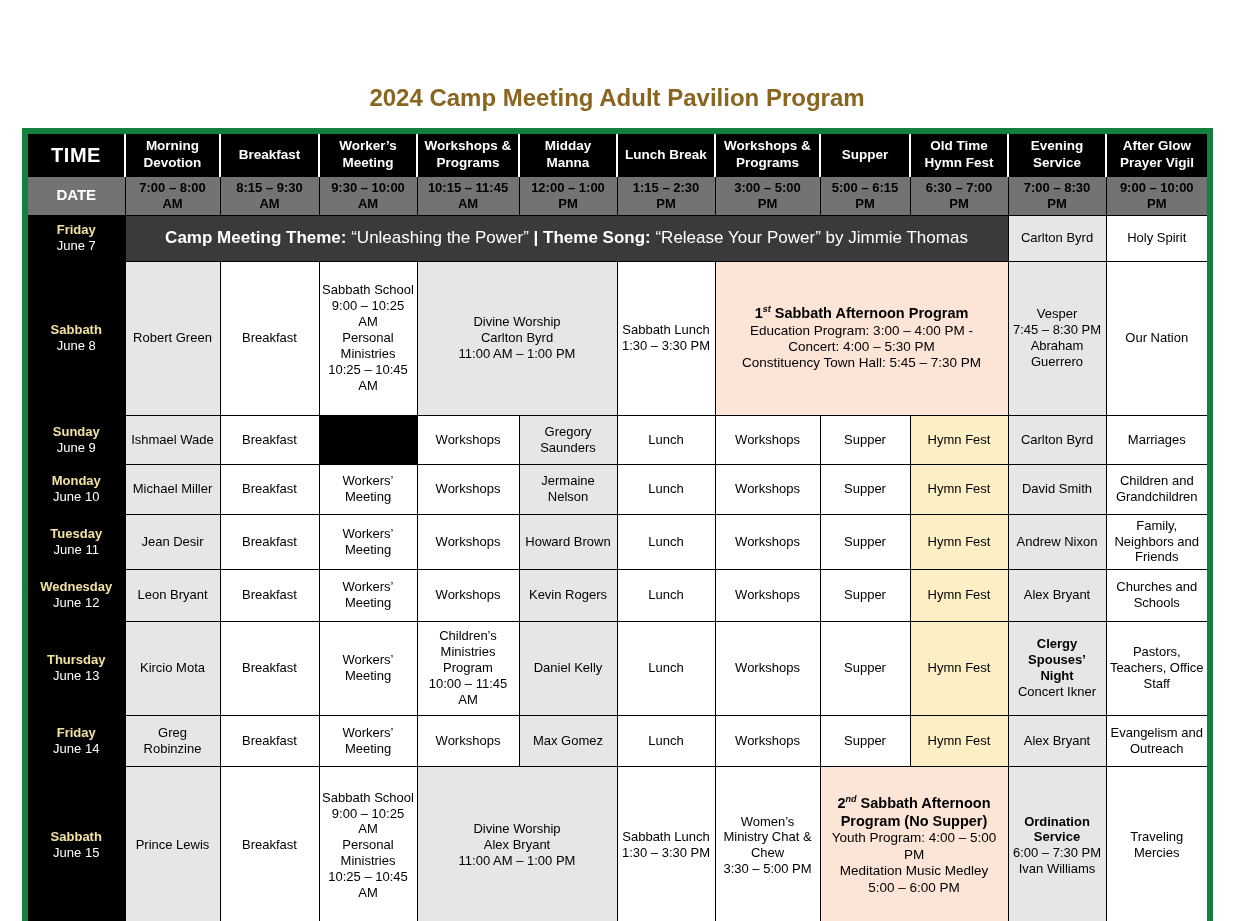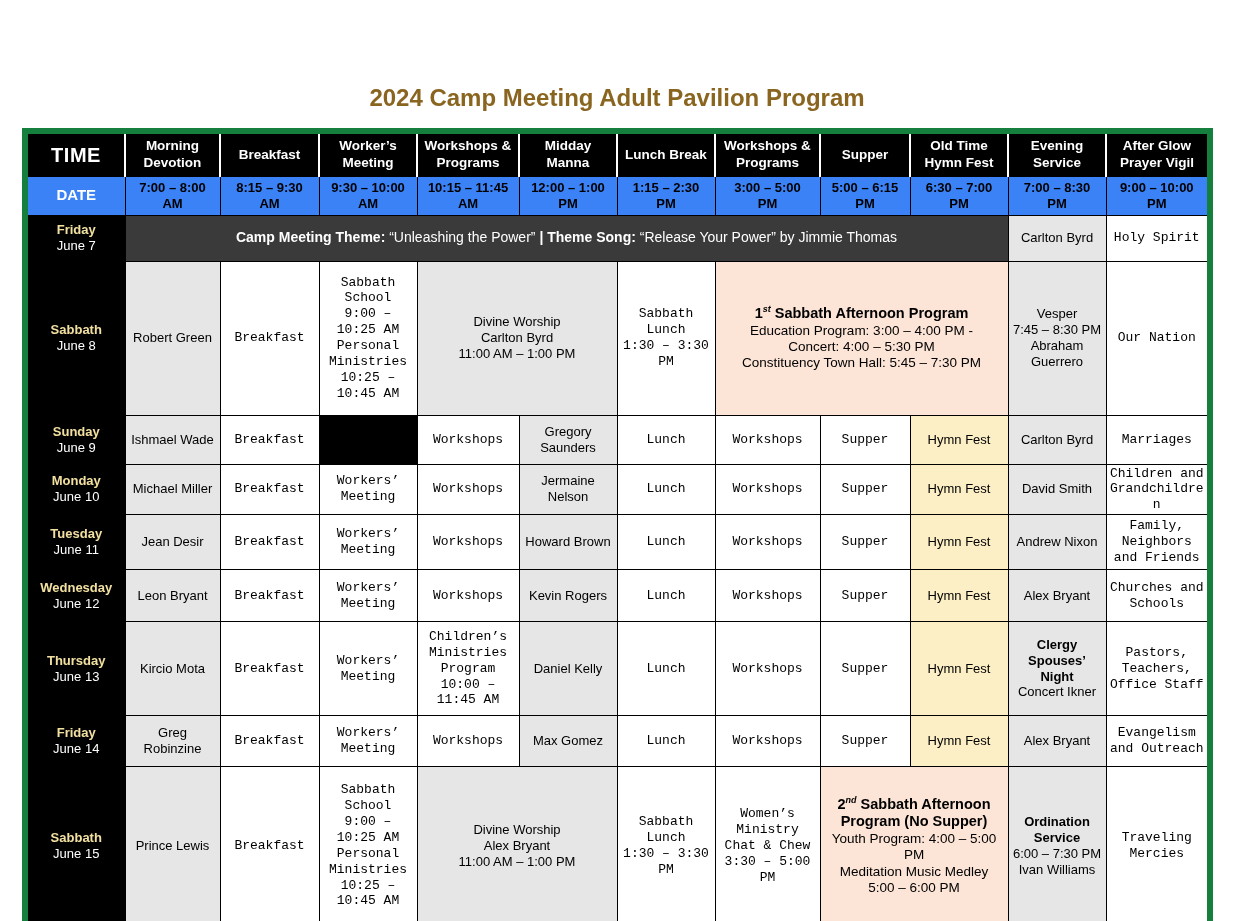--- a/index.html
+++ b/index.html
@@ -20,32 +20,32 @@
   td {
     border:1px solid #000; text-align:center; vertical-align:middle;
     padding:1px 2px; font-size:13px; line-height:1.22; color:#000;
     overflow:hidden; word-wrap:break-word;
   }
   
   td.hdr { background:#000; color:#fff; font-weight:bold; font-size:13.5px; }
   td.hdr + td.hdr { border-left:2px solid #fff; }
   td.time-hdr { font-size:20px; letter-spacing:0.5px; }
   
-  td.gold { background:#3b82f6; }
+  td.gold { background:#737373; }
   td.slot { font-weight:bold; font-size:13px; color:#000; }
   td.date-label { color:#fff; font-weight:bold; font-size:15px; }
   
   td.day-cell { background:#000000; }
   .day-name { color:#F2E0A0; font-weight:bold; font-size:13px; }
   .day-date { color:#fff; font-size:13px; }
   
-  td.theme { background:#3A3A3A; color:#fff; font-size:14px; }
+  td.theme { background:#3A3A3A; color:#fff; font-size:17px; }
   td.theme .b { font-weight:bold; }
   
-  td.bg-white { background:#fff;font-family:Liberation Mono, monospace; }
+  td.bg-white { background:#fff; }
   td.bg-gray  { background:#E7E6E6; }
   td.bg-peach { background:#FCE4D6; font-size:13.5px; }
   td.bg-cream { background:#FCEEC5; }
   td.bg-black { background:#000; }
   .ln {}
   .ln.b { font-weight:bold; }
   td.bg-peach .ln.b { font-size:14.5px; }
   sup { font-size:0.62em;font-style:italic; }
   
   tr.h-hdr   { height:45px; }

